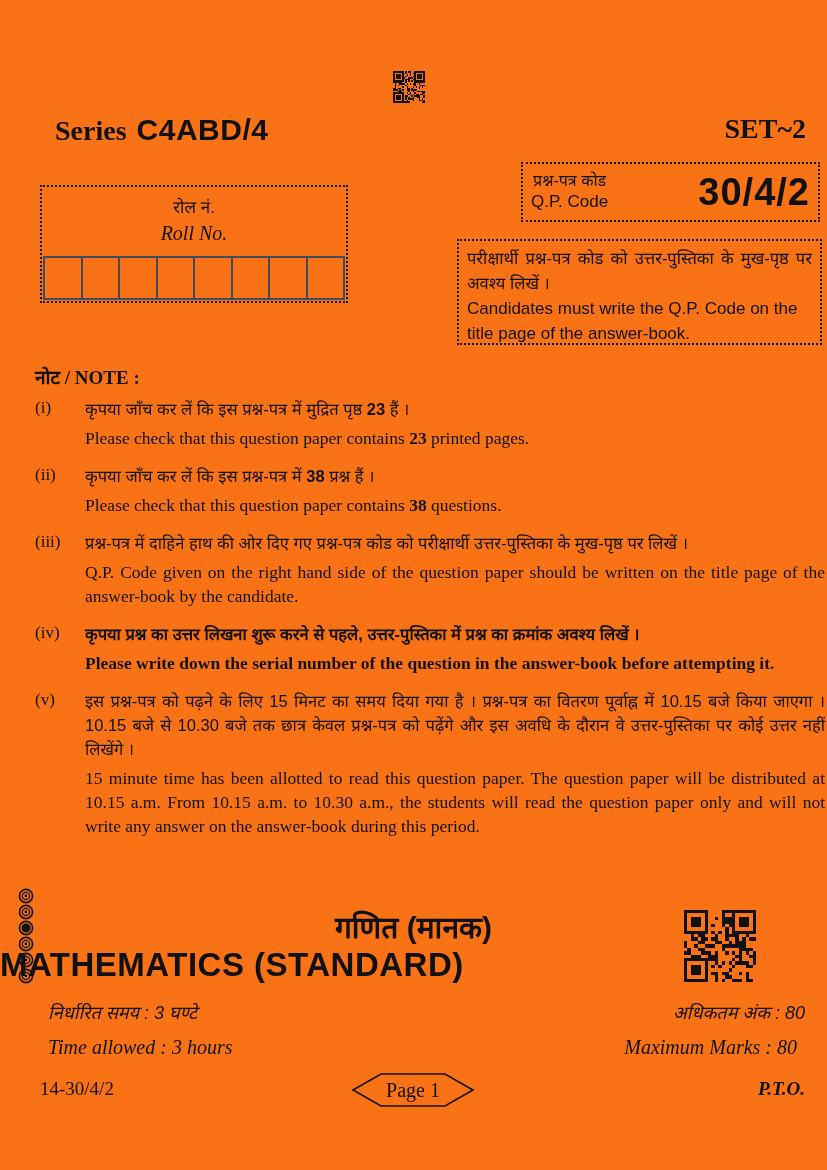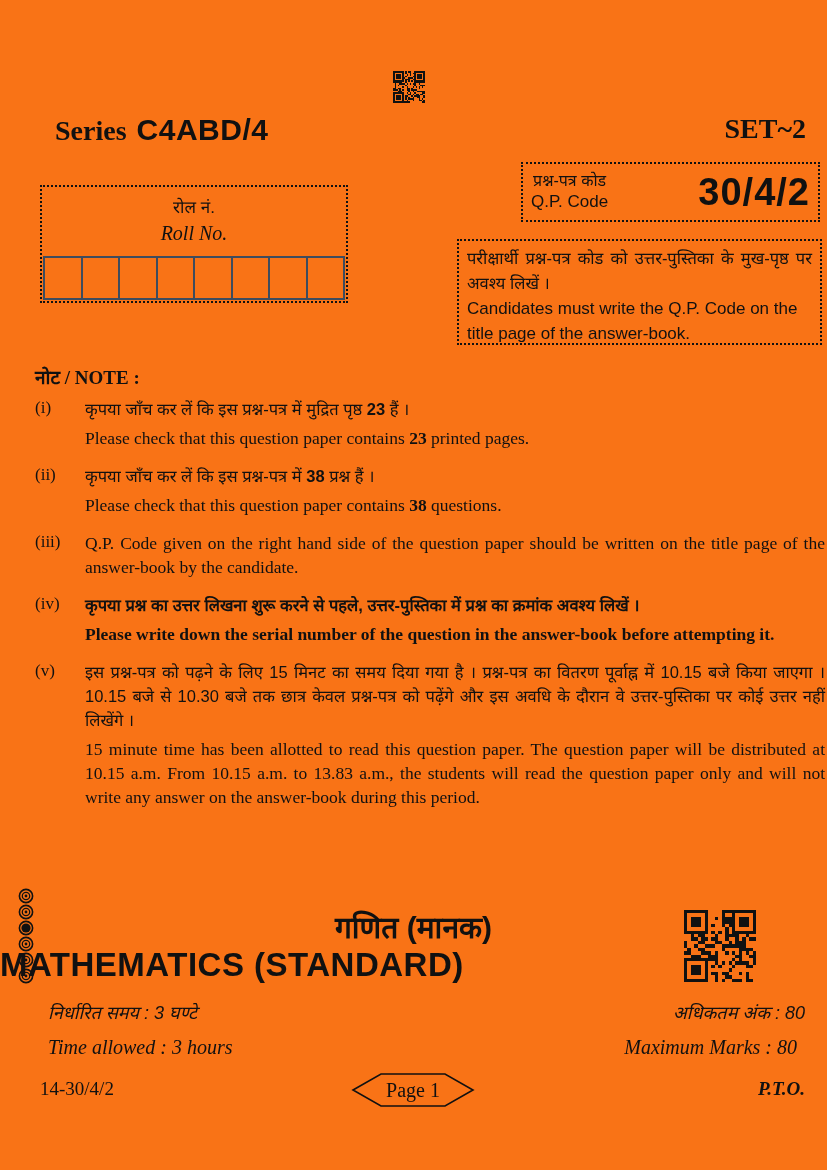--- a/index.html
+++ b/index.html
@@ -349,37 +349,38 @@
       <div class="marker">(ii)</div>
       <div class="ibody">
         <p class="hi"><span>कृपया जाँच कर लें कि इस प्रश्न-पत्र में </span><b>38</b><span> प्रश्न हैं ।</span></p>
         <p class="en"><span>Please check that this question paper contains </span><b>38</b><span> questions.</span></p>
       </div>
     </div>
 
     <div class="item">
       <div class="marker">(iii)</div>
       <div class="ibody">
+        <p class="hi">प्रश्न-पत्र में दाहिने हाथ की ओर दिए गए प्रश्न-पत्र कोड को परीक्षार्थी उत्तर-पुस्तिका के मुख-पृष्ठ पर लिखें ।</p>
         <p class="en">Q.P. Code given on the right hand side of the question paper should be written on the title page of the answer-book by the candidate.</p>
       </div>
     </div>
 
     <div class="item item-bold">
       <div class="marker">(iv)</div>
       <div class="ibody">
         <p class="hi">कृपया प्रश्न का उत्तर लिखना शुरू करने से पहले, उत्तर-पुस्तिका में प्रश्न का क्रमांक अवश्य लिखें ।</p>
         <p class="en">Please write down the serial number of the question in the answer-book before attempting it.</p>
       </div>
     </div>
 
     <div class="item">
       <div class="marker">(v)</div>
       <div class="ibody">
         <p class="hi">इस प्रश्न-पत्र को पढ़ने के लिए 15 मिनट का समय दिया गया है ।  प्रश्न-पत्र का वितरण पूर्वाह्न में 10.15 बजे किया जाएगा । 10.15 बजे से 10.30 बजे तक छात्र केवल प्रश्न-पत्र को पढ़ेंगे और इस अवधि के दौरान वे उत्तर-पुस्तिका पर कोई उत्तर नहीं लिखेंगे ।</p>
-        <p class="en">15 minute time has been allotted to read this question paper. The question paper will be distributed at 10.15 a.m. From 10.15 a.m. to 13.83 a.m., the students will read the question paper only and will not write any answer on the answer-book during this period.</p>
+        <p class="en">15 minute time has been allotted to read this question paper. The question paper will be distributed at 10.15 a.m. From 10.15 a.m. to 10.30 a.m., the students will read the question paper only and will not write any answer on the answer-book during this period.</p>
       </div>
     </div>
   </div>
 
   <svg class="reg-marks" width="16" height="96" viewBox="0 0 16 96">
     <g stroke="#111" fill="none">
       <g>
           <circle cx="8" cy="8" r="6.6" stroke-width="1.6"></circle>
           <circle cx="8" cy="8" r="3.7" stroke-width="1.3"></circle>
           <circle cx="8" cy="8" r="1.4" fill="#111" stroke="none"></circle>

